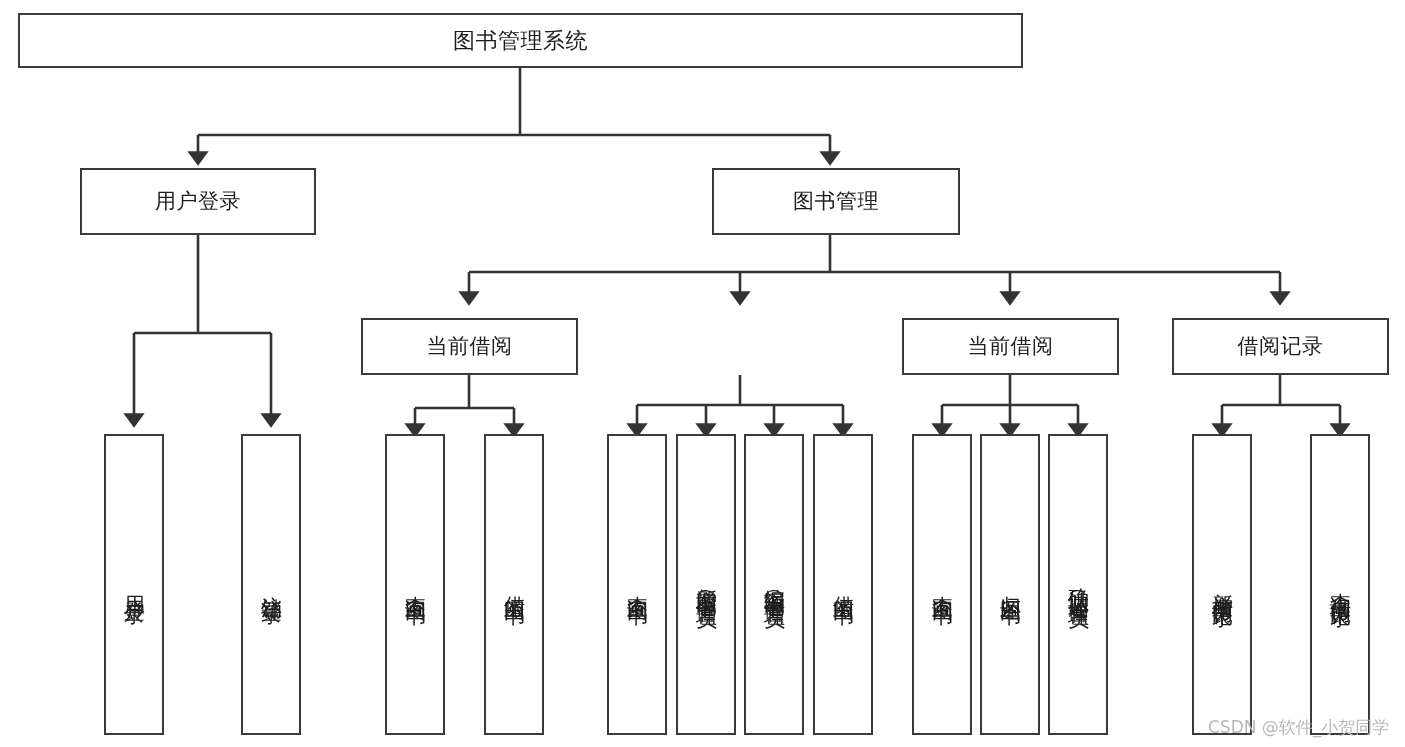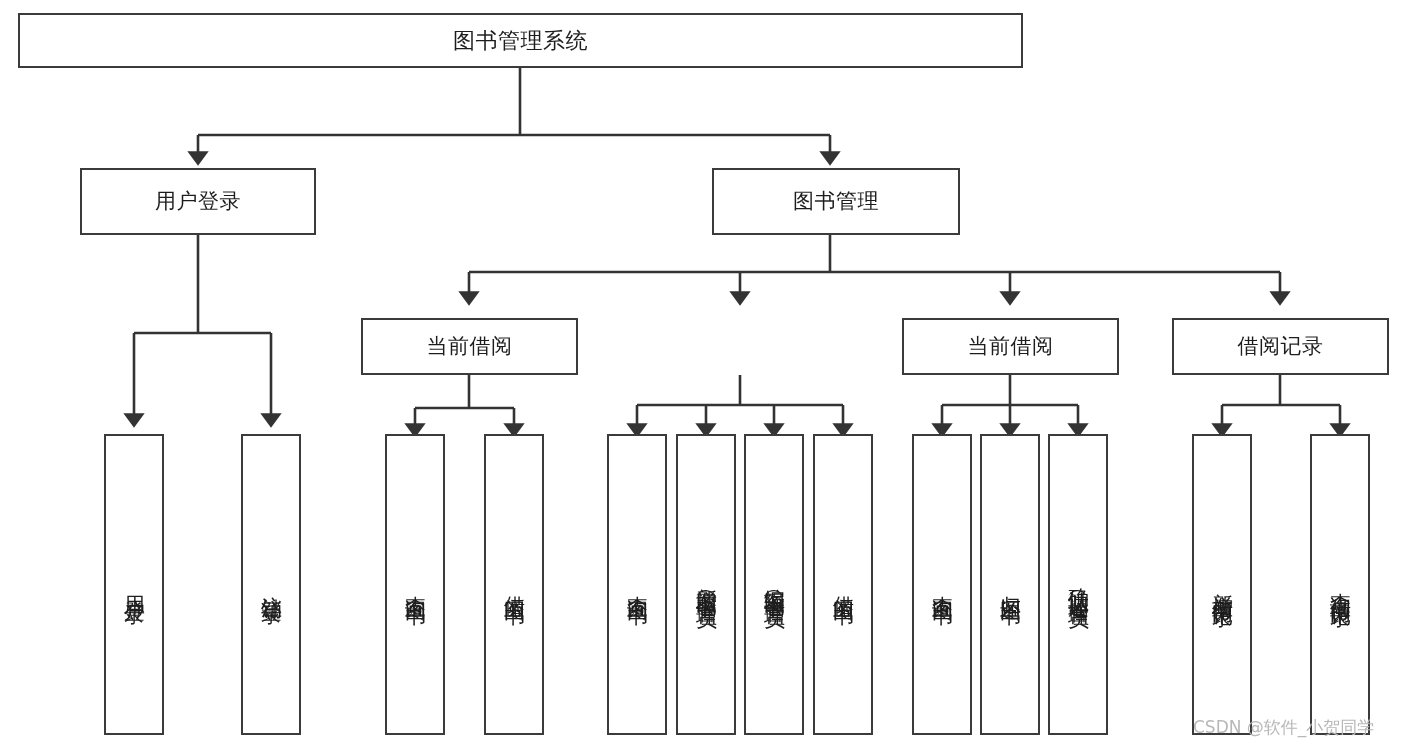--- a/index.html
+++ b/index.html
@@ -185,15 +185,15 @@
     <span class="node-label">确认归还（管理员）</span>
   </div>
 
   <div class="node leaf" style="left:1192px; top:434px; width:60px; height:301px;">
     <span class="node-label">新增借阅记录</span>
   </div>
   <div class="node leaf" style="left:1310px; top:434px; width:60px; height:301px;">
     <span class="node-label">查询借阅记录</span>
   </div>
 
-  <div class="watermark" style="left:1193px; top:716px;">CSDN @软件_小贺同学</div>
+  <div class="watermark" style="left:1193px; top:716px;padding-left:15px;">CSDN @软件_小贺同学</div>
 
 </div>
 
 </body></html>

